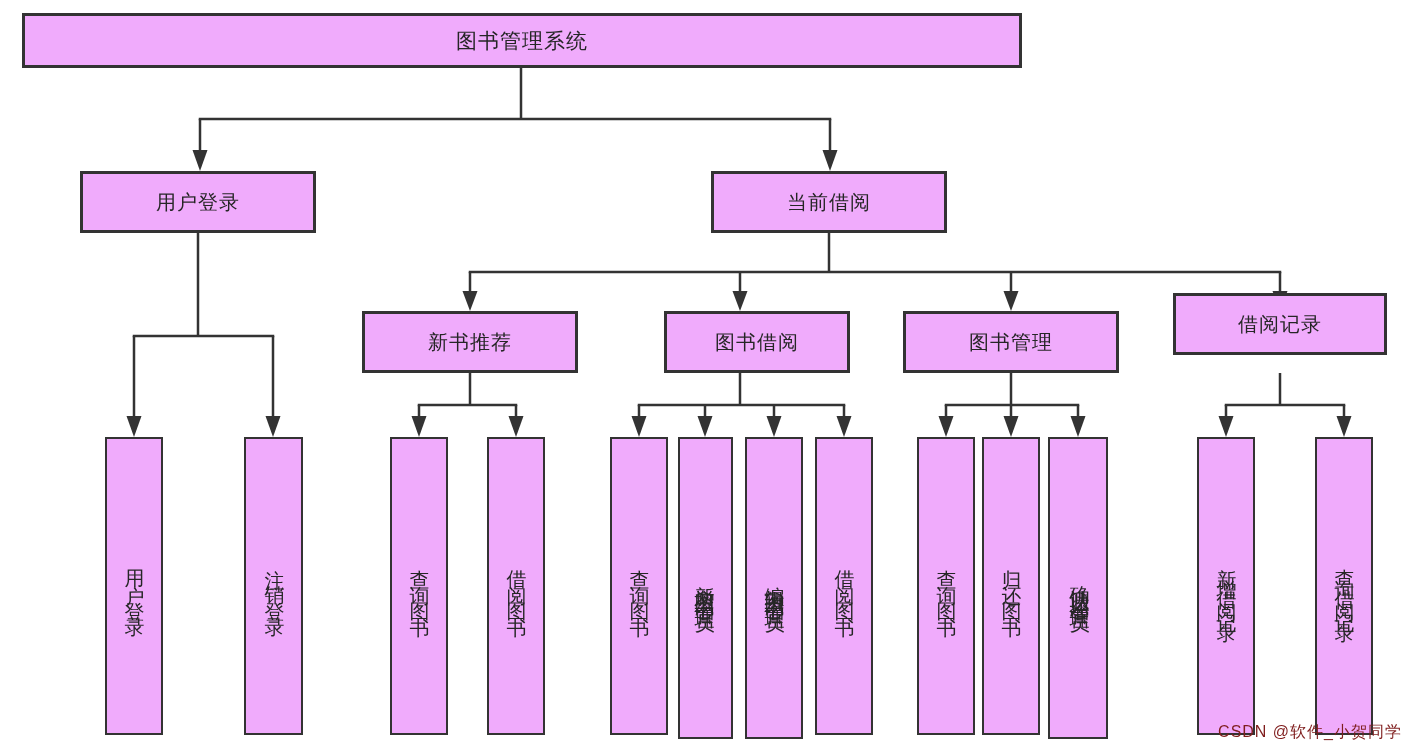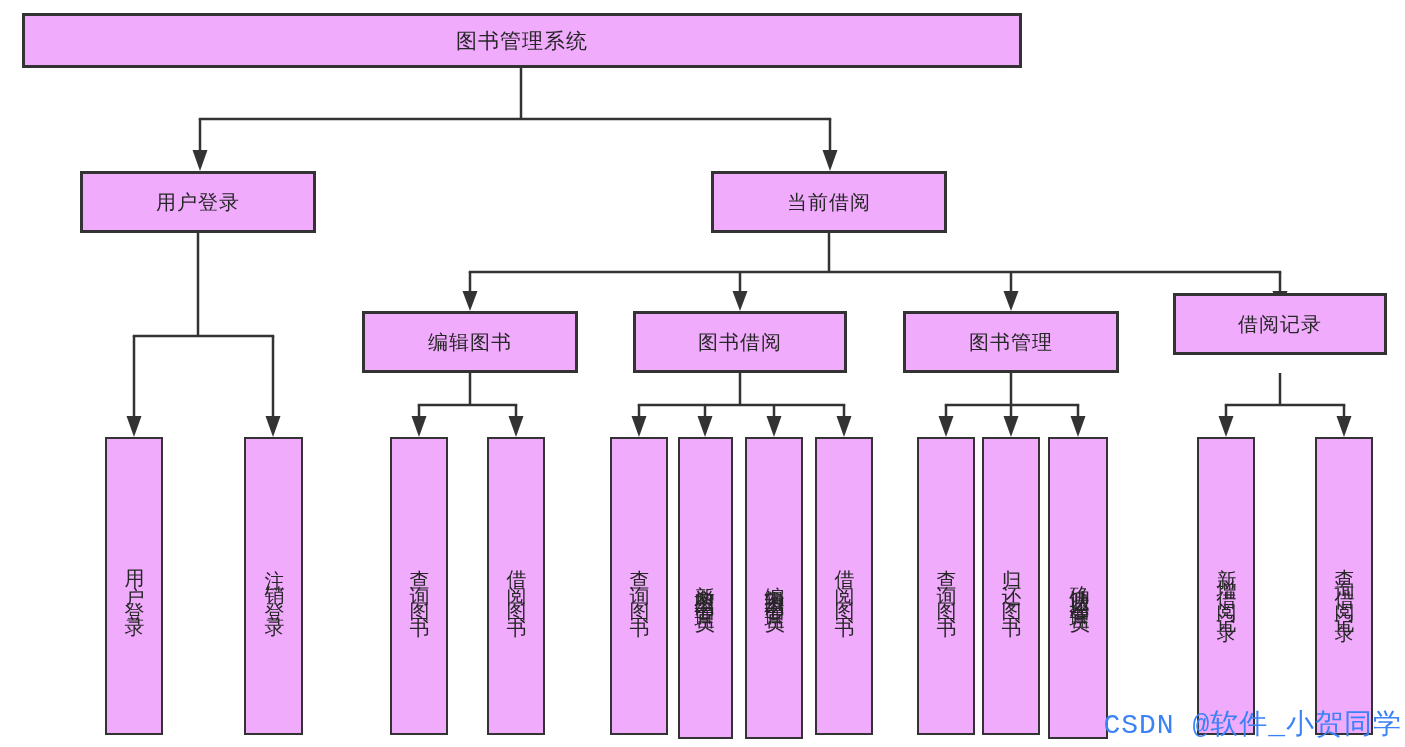--- a/index.html
+++ b/index.html
@@ -33,26 +33,25 @@
     line-height:52px;
     font-size:20px;
   }
   .ls-lg{letter-spacing:16px;}
   .ls-md{letter-spacing:11px;}
   .ls-sm{letter-spacing:4px;}
   .watermark{
     position:absolute;
     right:3px;
     bottom:4px;
-    font-size:28px;
-    color:#3b82f6;
+    font-size:16px;
+    color:#7f1d1d;
     letter-spacing:1px;
     z-index:5;
     white-space:nowrap;
-    font-family:Liberation Mono, monospace;
   }
 </style>
 </head>
 <body>
 
 <div class="canvas">
 
   <svg class="wires" viewBox="0 0 1405 747" stroke="#333333" stroke-width="2.5" fill="none">
 
     <g>
@@ -127,22 +126,22 @@
       <line x1="1344" y1="405" x2="1344" y2="418"></line>
       <polygon fill="#333333" stroke="none" points="1336.5,416 1351.5,416 1344,437"></polygon>
     </g>
   </svg>
 
   <div class="node root" style="left:22px;top:13px;width:1000px;height:55px">图书管理系统</div>
 
   <div class="node" style="left:80px;top:171px;width:236px;height:62px">用户登录</div>
   <div class="node" style="left:711px;top:171px;width:236px;height:62px">当前借阅</div>
 
-  <div class="node" style="left:362px;top:311px;width:216px;height:62px">编辑图书</div>
-  <div class="node" style="left:633px;top:311px;width:214px;height:62px">图书借阅</div>
+  <div class="node" style="left:362px;top:311px;width:216px;height:62px">新书推荐</div>
+  <div class="node" style="left:664px;top:311px;width:186px;height:62px">图书借阅</div>
   <div class="node" style="left:903px;top:311px;width:216px;height:62px">图书管理</div>
   <div class="node" style="left:1173px;top:293px;width:214px;height:62px">借阅记录</div>
 
   <div class="node leaf ls-lg" style="left:105px;top:437px;width:58px;height:298px">用户登录</div>
   <div class="node leaf ls-lg" style="left:244px;top:437px;width:59px;height:298px">注销登录</div>
 
   <div class="node leaf ls-lg" style="left:390px;top:437px;width:58px;height:298px">查询图书</div>
   <div class="node leaf ls-lg" style="left:487px;top:437px;width:58px;height:298px">借阅图书</div>
 
   <div class="node leaf ls-lg" style="left:610px;top:437px;width:58px;height:298px">查询图书</div>

